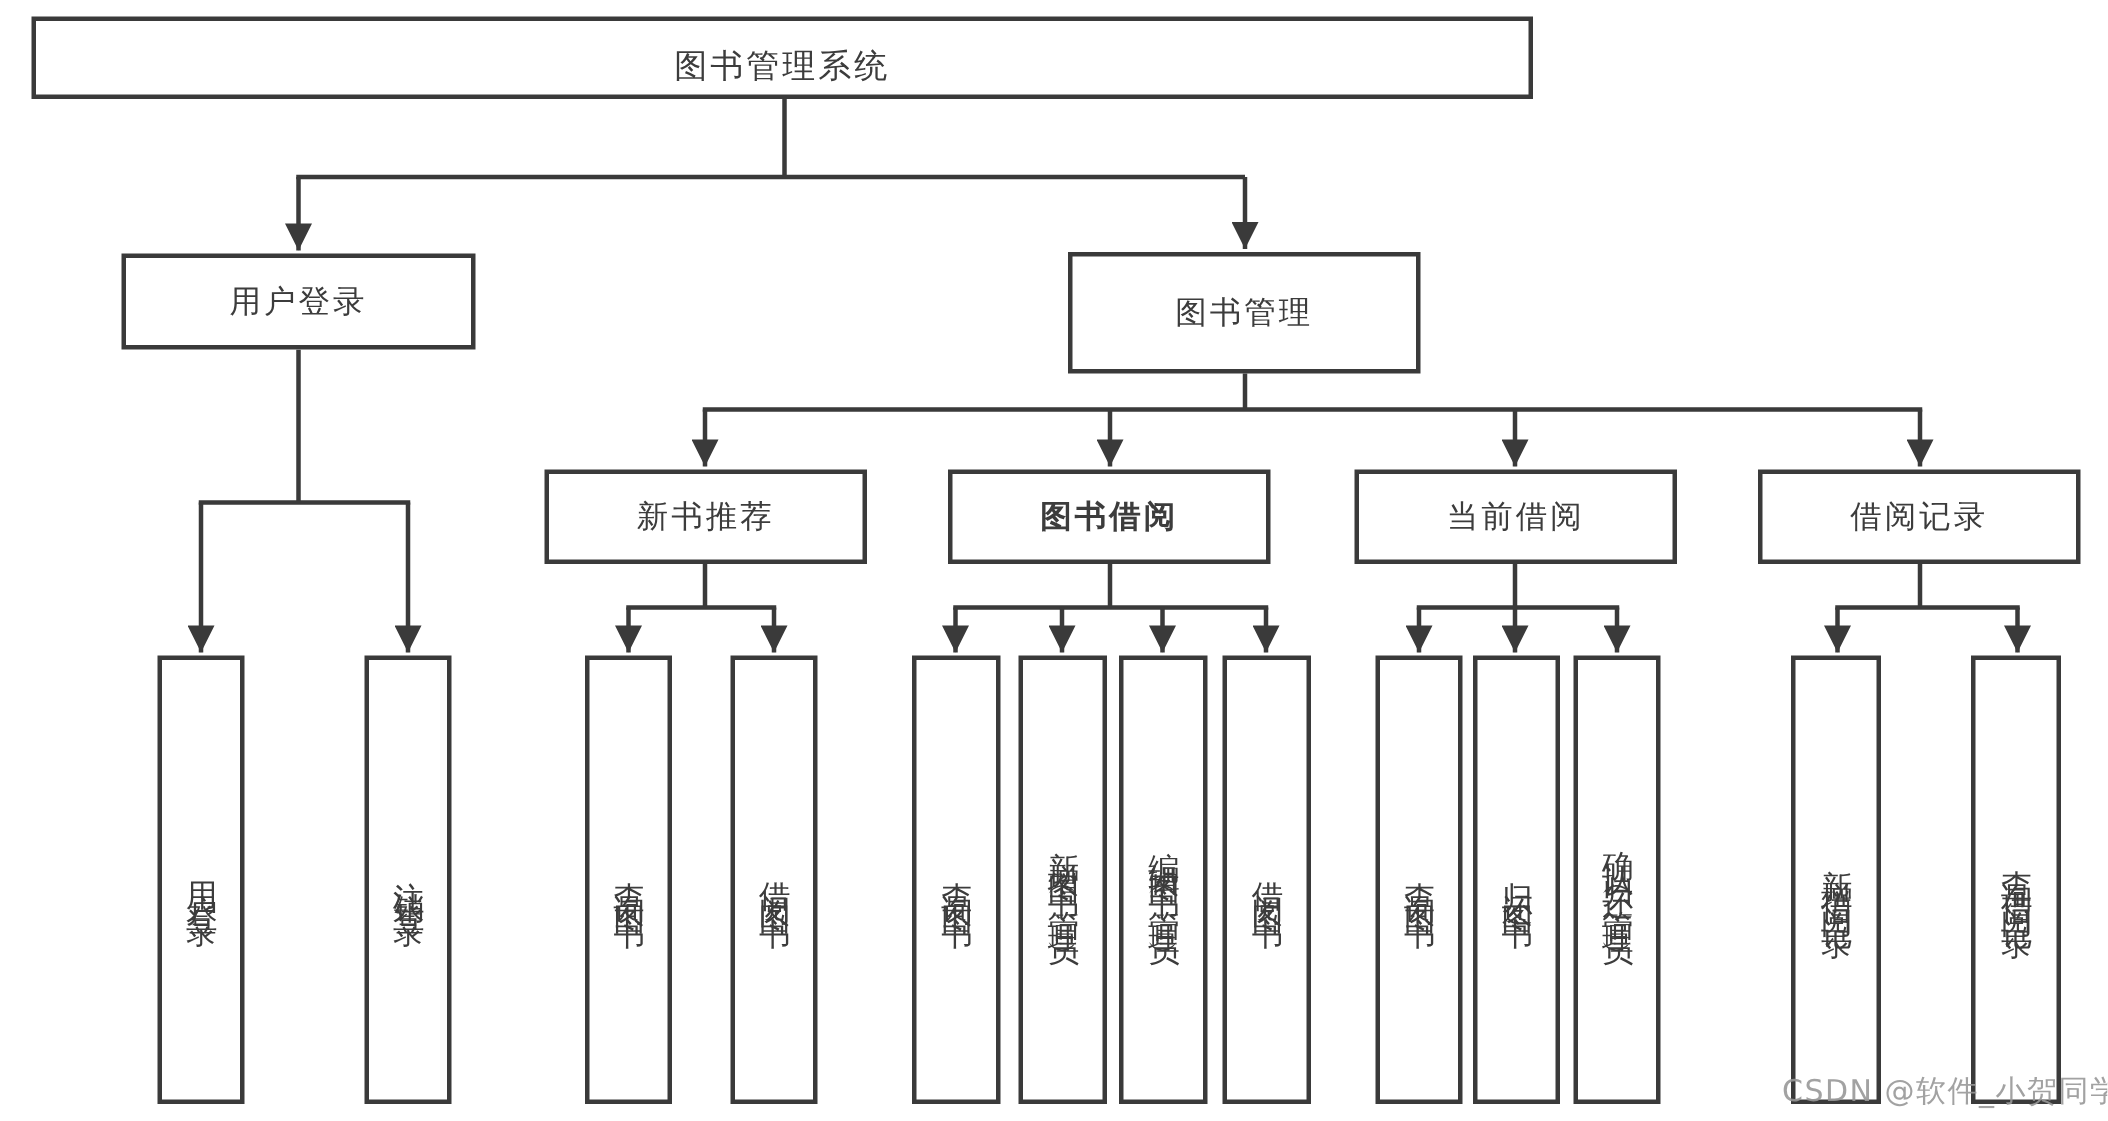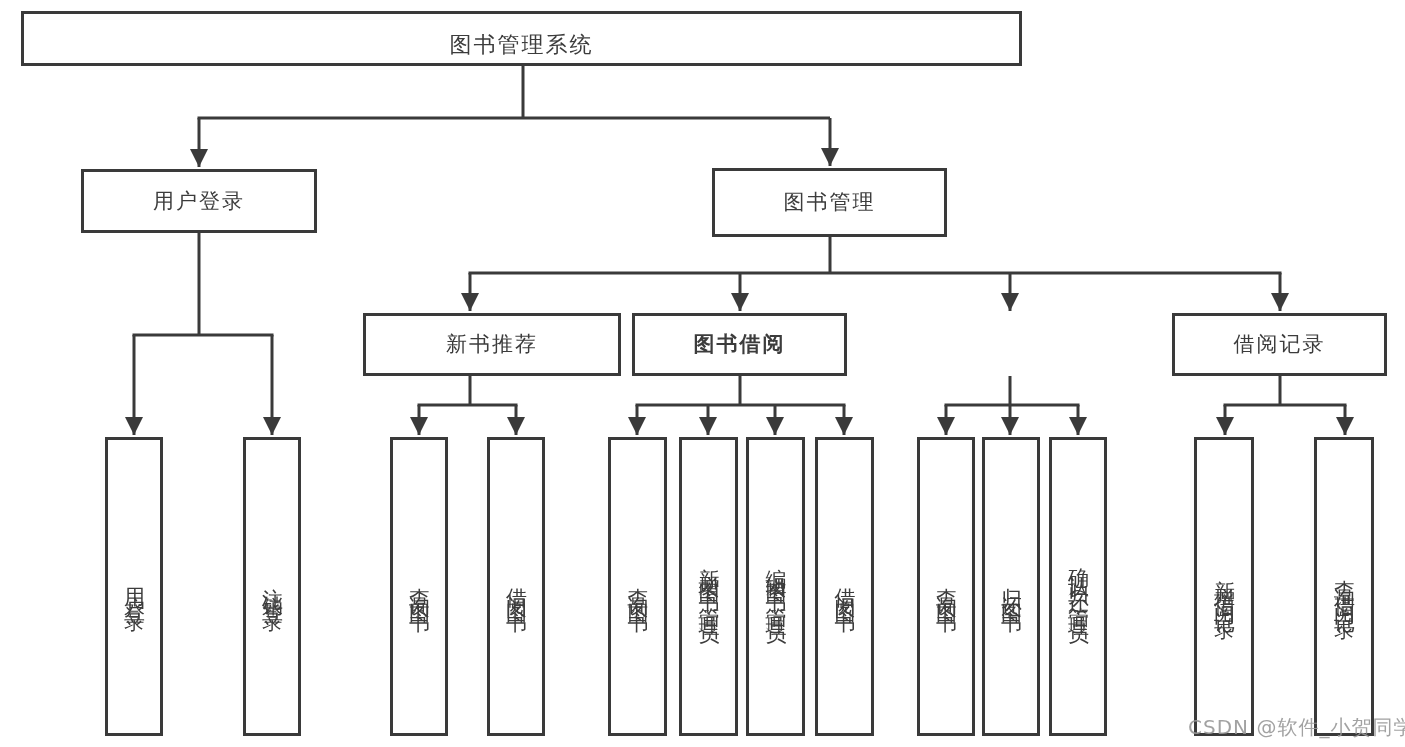--- a/index.html
+++ b/index.html
@@ -100,29 +100,32 @@
     </g>
   </svg>
 
   <div class="box root-box" style="left:21px;top:11px;width:1001px;height:55px;">
     <span class="h-label">图书管理系统</span>
   </div>
 
   <div class="box" style="left:81px;top:169px;width:236px;height:64px;">
     <span class="h-label">用户登录</span>
   </div>
-  <div class="box" style="left:712px;top:168px;width:235px;height:69px;">
+  <div class="box" style="left:712px;top:168px;width:235px;height:81px;">
     <span class="h-label">图书管理</span>
   </div>
 
-  <div class="box" style="left:363px;top:313px;width:258px;height:63px;">
+  <div class="box" style="left:363px;top:313px;width:215px;height:63px;">
     <span class="h-label">新书推荐</span>
   </div>
   <div class="box" style="left:632px;top:313px;width:215px;height:63px;font-weight:bold;">
     <span class="h-label">图书借阅</span>
+  </div>
+  <div class="box" style="left:903px;top:313px;width:215px;height:63px;">
+    <span class="h-label">当前借阅</span>
   </div>
   <div class="box" style="left:1172px;top:313px;width:215px;height:63px;">
     <span class="h-label">借阅记录</span>
   </div>
 
   <div class="box leaf" style="left:105px;top:437px;width:58px;">
     <span class="v-label">用户登录</span>
   </div>
   <div class="box leaf" style="left:243px;top:437px;width:58px;">
     <span class="v-label">注销登录</span>

